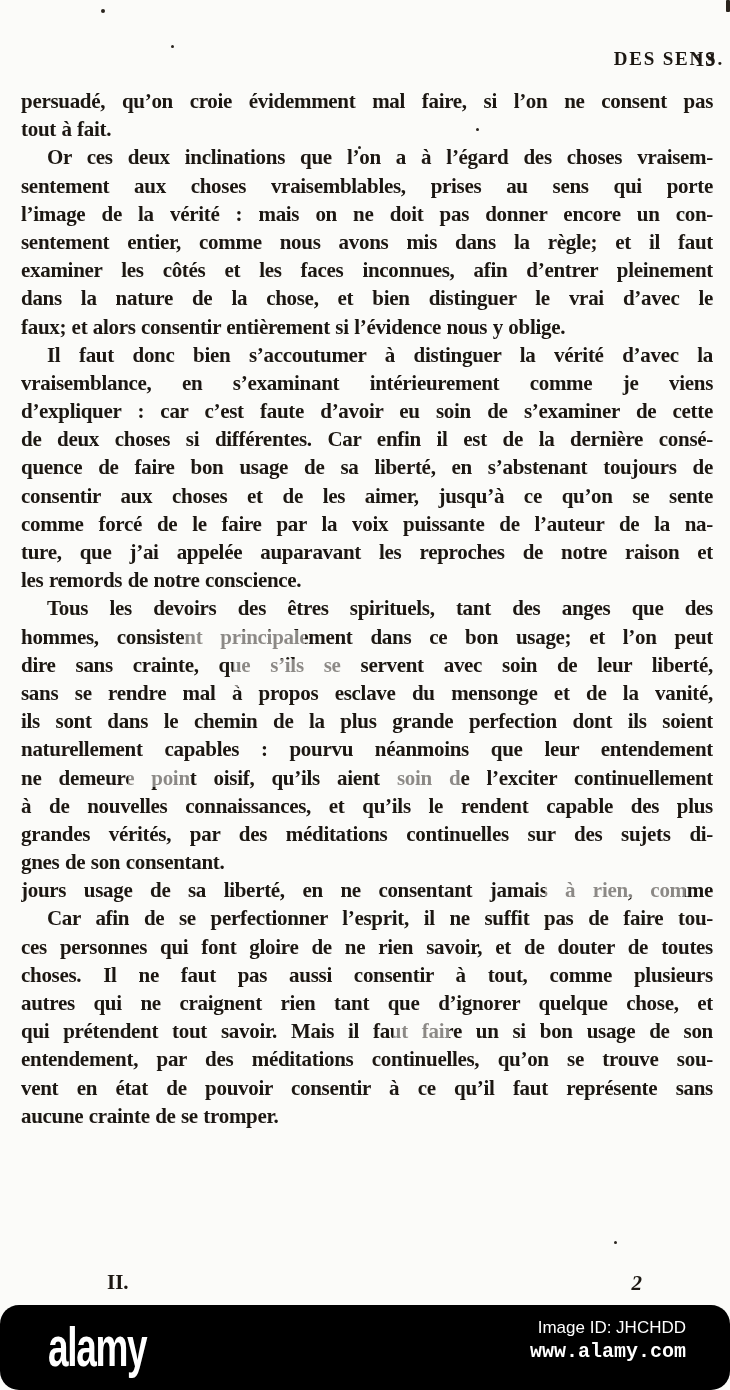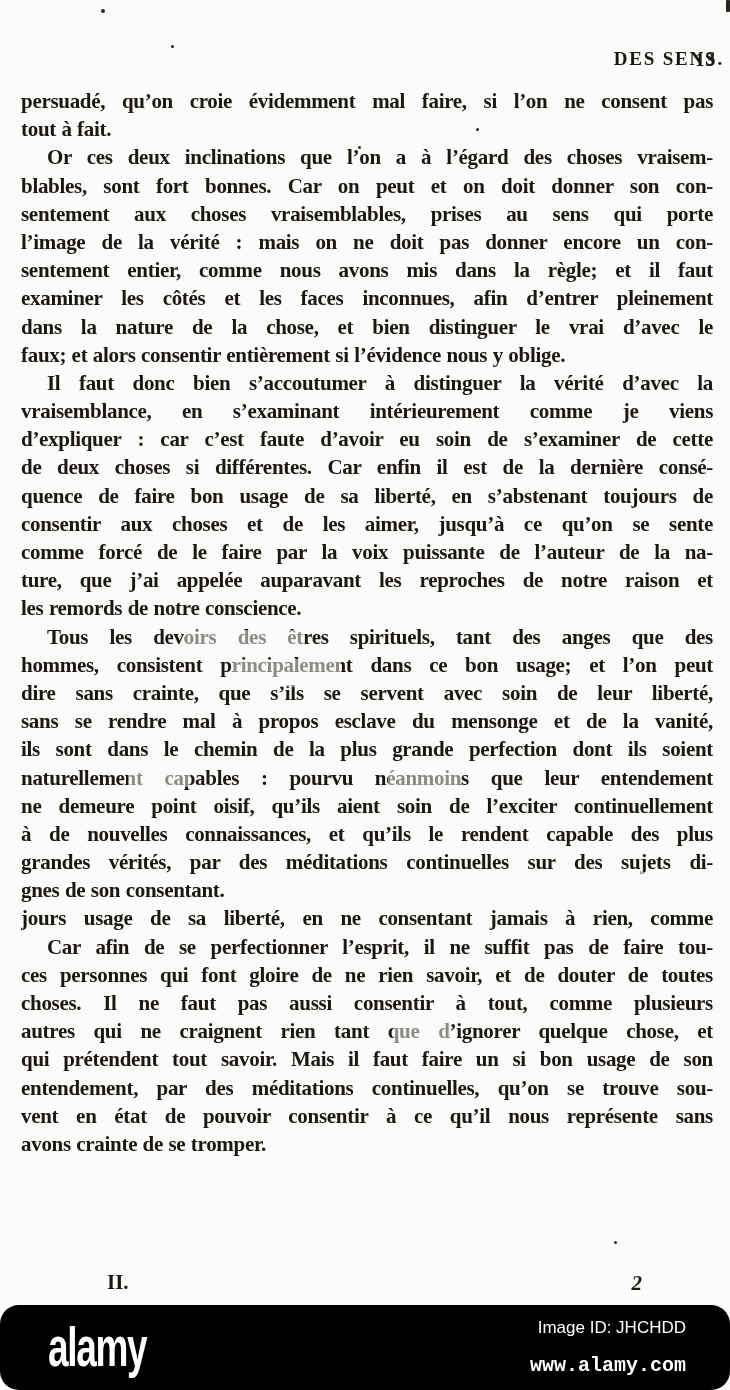--- a/index.html
+++ b/index.html
@@ -56,41 +56,40 @@
     border-radius:19px;
   }
   .wm-logo{
     position:absolute;left:48px;top:14px;
     color:#fff;font-size:56px;font-weight:700;line-height:1;
     letter-spacing:-2px;
     transform:scaleX(0.66);transform-origin:left center;
   }
   .wm-right{
     position:absolute;right:44px;top:13px;
-    display:flex;flex-direction:column;align-items:flex-end;gap:16px;
+    display:flex;flex-direction:column;align-items:flex-end;gap:2px;
     color:#fff;text-align:right;
   }
   .wm-id{font-size:17px;font-weight:400;}
   .wm-url{font-size:20px;font-weight:700;font-family:Liberation Mono, monospace;}
 </style>
 </head>
 <body>
 
 <div class="page">
 
   <div class="header">
     <span class="title">DES SENS.</span>
     <span class="pageno">13</span>
   </div>
 
   <div class="text-block">
       <div class="line">persuadé, qu’on croie évidemment mal faire, si l’on ne consent pas</div>
       <div class="line para-end">tout à fait.</div>
       <div class="line indent">Or ces deux inclinations que l’on a à l’égard des choses vraisem-</div>
-      <div class="line">blables, sont fort bonnes. Car on peut et on doit donner son con-</div>
       <div class="line">sentement aux choses vraisemblables, prises au sens qui porte</div>
       <div class="line">l’image de la vérité : mais on ne doit pas donner encore un con-</div>
       <div class="line">sentement entier, comme nous avons mis dans la règle; et il faut</div>
       <div class="line">examiner les côtés et les faces inconnues, afin d’entrer pleinement</div>
       <div class="line">dans la nature de la chose, et bien distinguer le vrai d’avec le</div>
       <div class="line para-end">faux; et alors consentir entièrement si l’évidence nous y oblige.</div>
       <div class="line indent">Il faut donc bien s’accoutumer à distinguer la vérité d’avec la</div>
       <div class="line">vraisemblance, en s’examinant intérieurement comme je viens</div>
       <div class="line">d’expliquer : car c’est faute d’avoir eu soin de s’examiner de cette</div>
       <div class="line">de deux choses si différentes. Car enfin il est de la dernière consé-</div>
@@ -109,22 +108,22 @@
       <div class="line">à de nouvelles connaissances, et qu’ils le rendent capable des plus</div>
       <div class="line">grandes vérités, par des méditations continuelles sur des sujets di-</div>
       <div class="line para-end">gnes de son consentant.</div>
       <div class="line">jours usage de sa liberté, en ne consentant jamais à rien, comme</div>
       <div class="line indent">Car afin de se perfectionner l’esprit, il ne suffit pas de faire tou-</div>
       <div class="line">ces personnes qui font gloire de ne rien savoir, et de douter de toutes</div>
       <div class="line">choses. Il ne faut pas aussi consentir à tout, comme plusieurs</div>
       <div class="line">autres qui ne craignent rien tant que d’ignorer quelque chose, et</div>
       <div class="line">qui prétendent tout savoir. Mais il faut faire un si bon usage de son</div>
       <div class="line">entendement, par des méditations continuelles, qu’on se trouve sou-</div>
-      <div class="line">vent en état de pouvoir consentir à ce qu’il nous représente sans</div>
-      <div class="line para-end">avons crainte de se tromper.</div>
+      <div class="line">vent en état de pouvoir consentir à ce qu’il faut représente sans</div>
+      <div class="line para-end">aucune crainte de se tromper.</div>
     </div>
 
   <div class="sig-left">II.</div>
   <div class="sig-right">2</div>
 
   <div class="speck" style="left:101px;top:9px;width:4px;height:4px;"></div>
   <div class="speck" style="left:171px;top:45px;width:3px;height:3px;"></div>
   <div class="speck" style="left:476px;top:128px;width:3px;height:3px;"></div>
   <div class="speck" style="left:358px;top:146px;width:3px;height:3px;"></div>
   <div class="speck" style="left:726px;top:0;width:4px;height:12px;border-radius:1px;"></div>

